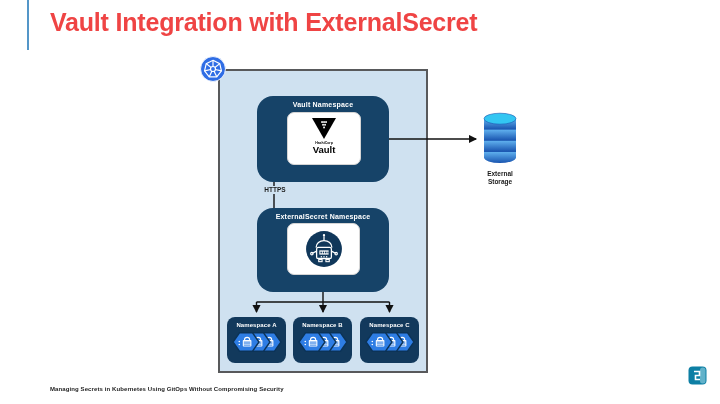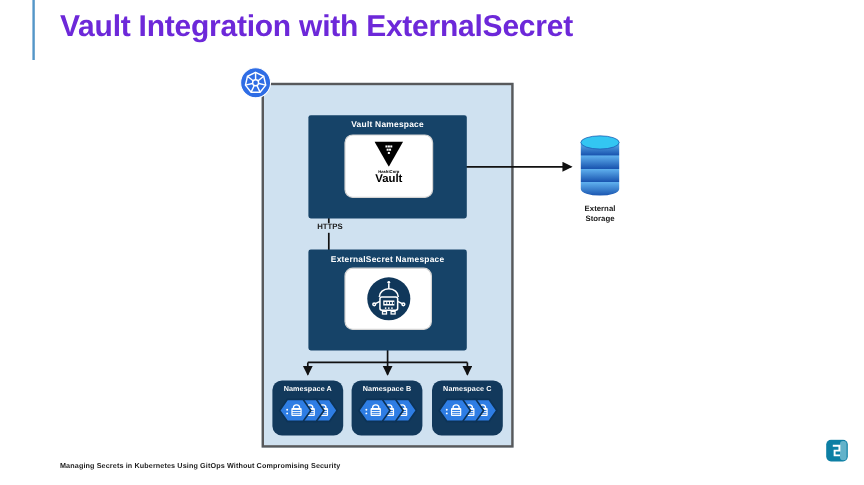--- a/index.html
+++ b/index.html
@@ -8,36 +8,36 @@
   .slide {
     position:relative; width:720px; height:404px; background:#ffffff;
     overflow:hidden;
   }
   .accent-bar {
     position:absolute; left:27px; top:0; width:2px; height:50px;
     background:#5496c8;
   }
   .slide-title {
     position:absolute; left:50px; top:8px;
-    font-size:25px; font-weight:bold; color:#6d28d9; letter-spacing:-0.2px;
+    font-size:25px; font-weight:bold; color:#ef4444; letter-spacing:-0.2px;
     white-space:nowrap;
   }
   
   .cluster-box {
     position:absolute; left:218px; top:69px; width:210px; height:304px;
     background:#cfe1f0; border:2px solid #58595b;
   }
   .k8s-icon { position:absolute; left:200px; top:56px; width:26px; height:26px; }
 
   
   .connectors { position:absolute; left:0; top:0; width:720px; height:404px; pointer-events:none; }
 
   
   .ns-big {
-    position:absolute; width:132px; background:#164368; border-radius:2px;
+    position:absolute; width:132px; background:#164368; border-radius:16px;
   }
   .ns-big-label {
     text-align:center; color:#ffffff; font-size:7px; font-weight:bold;
     padding-top:5px; letter-spacing:0.2px;
   }
   .inner-white {
     position:absolute; background:#ffffff; border:1px solid #d4d4d4;
     border-radius:7px; display:flex; flex-direction:column; align-items:center;
   }
   .vault-ns { left:257px; top:96px; height:86px; }

